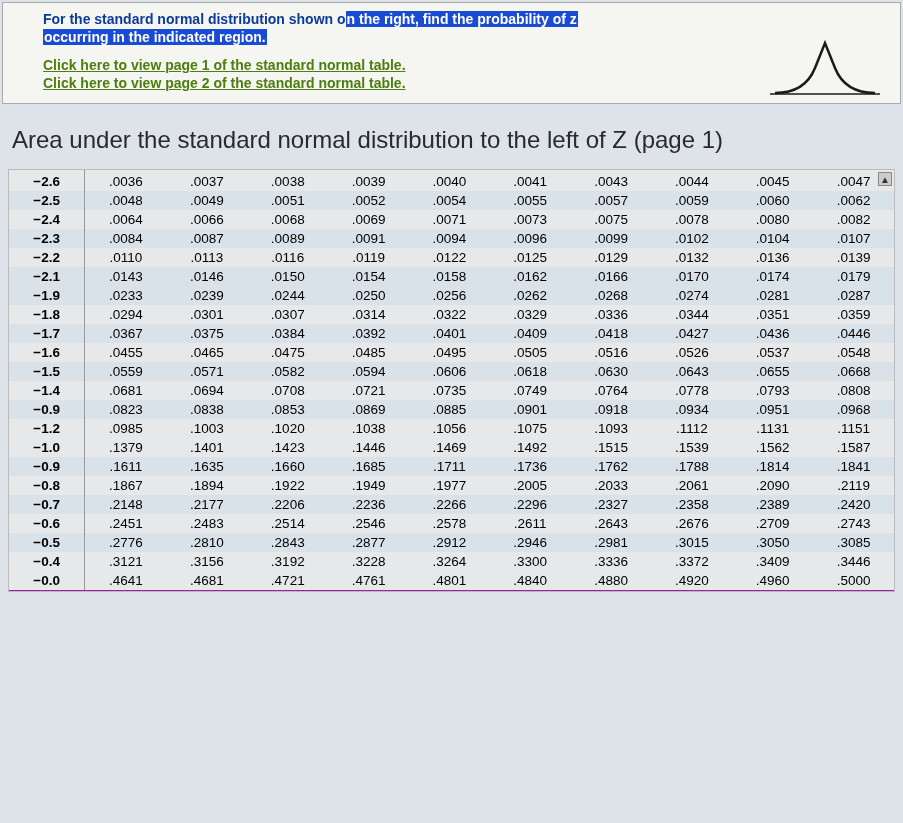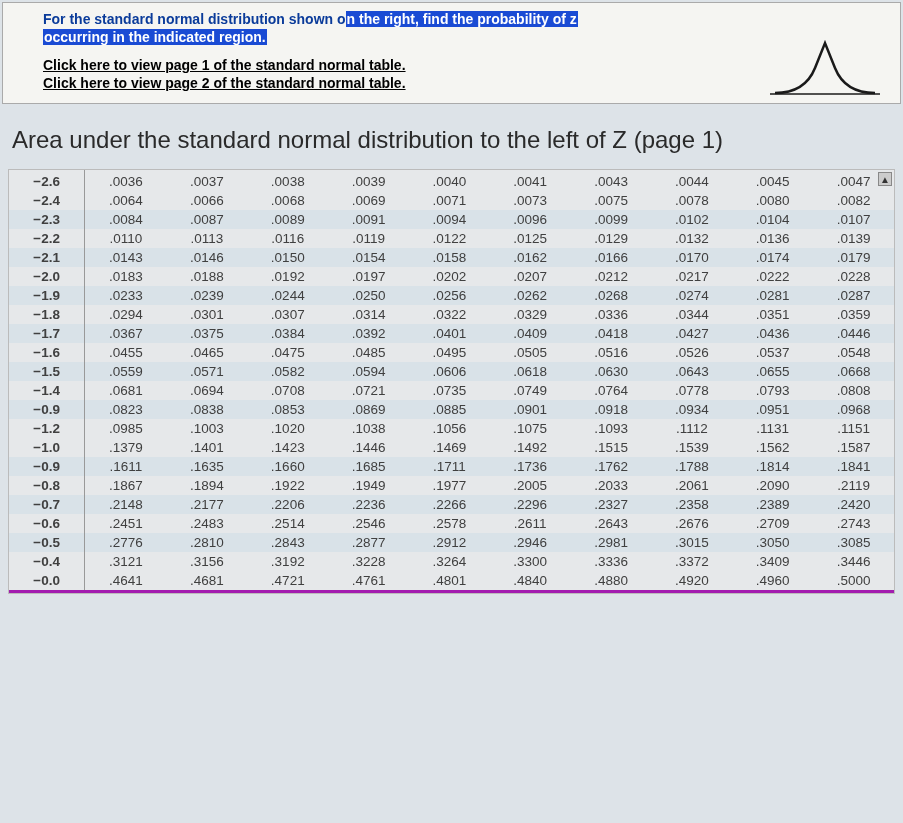--- a/index.html
+++ b/index.html
@@ -26,21 +26,21 @@
     background: #1a4bd4;
     color: #fff;
     padding: 0 1px;
   }
   .links {
     margin-top: 12px;
   }
   .links a {
     display: block;
     font-size: 14px;
-    color: #000000;
+    color: #4d7c0f;
     text-decoration: underline;
     font-weight: bold;
     margin-bottom: 2px;
   }
   .curve {
     position: absolute;
     right: 20px;
     top: 35px;
     width: 110px;
     height: 60px;
@@ -77,39 +77,39 @@
     display:flex;
     align-items:center;
     justify-content:center;
     font-size:10px;
     color:#333;
   }
   table {
     border-collapse: collapse;
     width: 100%;
     font-size: 13.5px;
-    color: #404040;
+    color: #000000;
   }
   td {
     padding: 2px 4px;
     text-align: center;
     white-space: nowrap;
   }
   td.z {
     font-weight: bold;
     text-align: center;
     border-right: 1px solid #999;
     padding-right: 6px;
     padding-left: 6px;
   }
   tr.alt {
     background: #d9e2e8;
   }
   tr.last td {
-    border-bottom: 3px solid #a21caf;
+    border-bottom: 1px solid #a21caf;
   }
   tbody tr:first-child td { padding-top:4px; }
 </style>
 </head>
 <body>
 
 <div class="top-panel">
   <div class="question-line">
     <span>For the standard normal distribution shown o</span><span class="hl">n the right, find the probability of z</span>
   </div>
@@ -141,20 +141,33 @@
           <td>.0037</td>
           <td>.0038</td>
           <td>.0039</td>
           <td>.0040</td>
           <td>.0041</td>
           <td>.0043</td>
           <td>.0044</td>
           <td>.0045</td>
           <td>.0047</td>
         </tr>
+        <tr class="alt">
+          <td class="z">−2.5</td>
+          <td>.0048</td>
+          <td>.0049</td>
+          <td>.0051</td>
+          <td>.0052</td>
+          <td>.0054</td>
+          <td>.0055</td>
+          <td>.0057</td>
+          <td>.0059</td>
+          <td>.0060</td>
+          <td>.0062</td>
+        </tr>
         <tr>
           <td class="z">−2.4</td>
           <td>.0064</td>
           <td>.0066</td>
           <td>.0068</td>
           <td>.0069</td>
           <td>.0071</td>
           <td>.0073</td>
           <td>.0075</td>
           <td>.0078</td>
@@ -192,33 +205,20 @@
           <td>.0143</td>
           <td>.0146</td>
           <td>.0150</td>
           <td>.0154</td>
           <td>.0158</td>
           <td>.0162</td>
           <td>.0166</td>
           <td>.0170</td>
           <td>.0174</td>
           <td>.0179</td>
-        </tr>
-        <tr>
-          <td class="z">−2.0</td>
-          <td>.0183</td>
-          <td>.0188</td>
-          <td>.0192</td>
-          <td>.0197</td>
-          <td>.0202</td>
-          <td>.0207</td>
-          <td>.0212</td>
-          <td>.0217</td>
-          <td>.0222</td>
-          <td>.0228</td>
         </tr>
         <tr class="alt">
           <td class="z">−1.9</td>
           <td>.0233</td>
           <td>.0239</td>
           <td>.0244</td>
           <td>.0250</td>
           <td>.0256</td>
           <td>.0262</td>
           <td>.0268</td>

